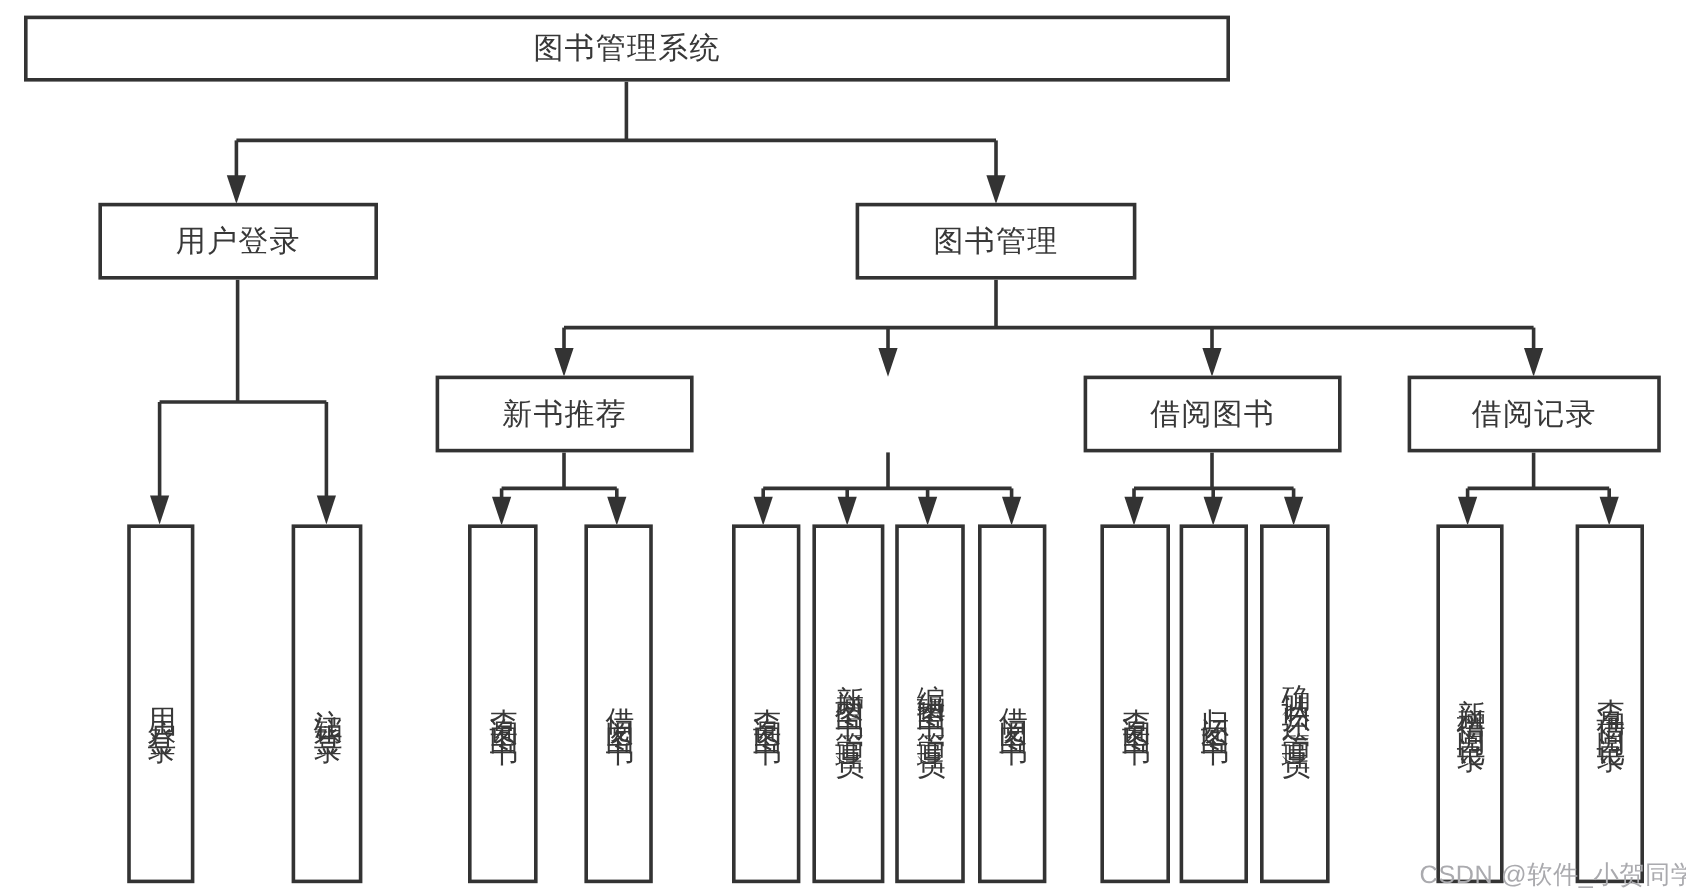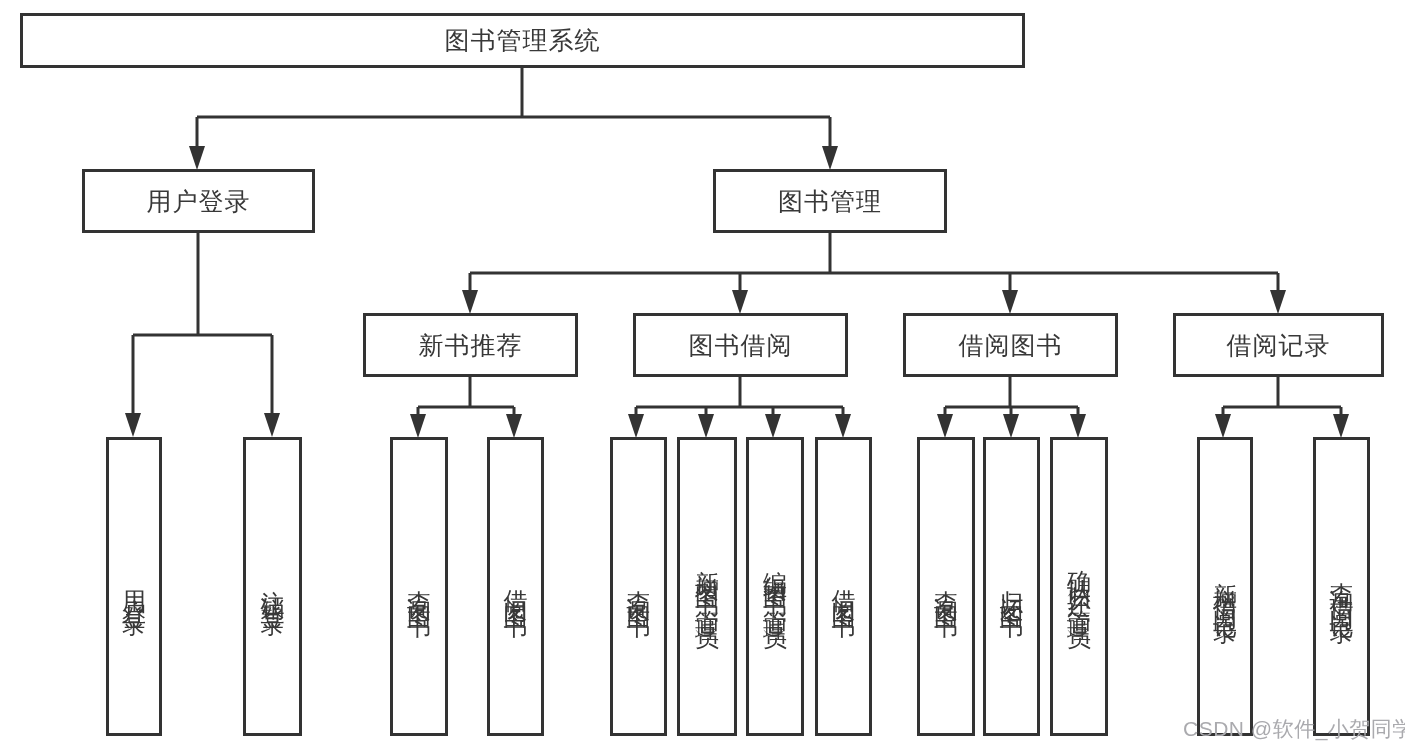--- a/index.html
+++ b/index.html
@@ -129,21 +129,20 @@
       <polygon points="1333,414 1349,414 1341,438"></polygon>
     </g>
   </svg>
 
   <div class="box h" style="left:20px;top:13px;width:1005px;height:55px;">图书管理系统</div>
 
   <div class="box h" style="left:82px;top:169px;width:233px;height:64px;">用户登录</div>
   <div class="box h" style="left:713px;top:169px;width:234px;height:64px;">图书管理</div>
 
   <div class="box h" style="left:363px;top:313px;width:215px;height:64px;">新书推荐</div>
-  <div class="box h" style="left:633px;top:313px;width:215px;height:64px;">图书借阅</div>
   <div class="box h" style="left:903px;top:313px;width:215px;height:64px;">借阅图书</div>
   <div class="box h" style="left:1173px;top:313px;width:211px;height:64px;">借阅记录</div>
 
   <div class="box v" style="left:106px;top:437px;width:56px;height:299px;">用户登录</div>
   <div class="box v" style="left:243px;top:437px;width:59px;height:299px;">注销登录</div>
 
   <div class="box v" style="left:390px;top:437px;width:58px;height:299px;">查询图书</div>
   <div class="box v" style="left:487px;top:437px;width:57px;height:299px;">借阅图书</div>
 
   <div class="box v" style="left:610px;top:437px;width:57px;height:299px;">查询图书</div>

